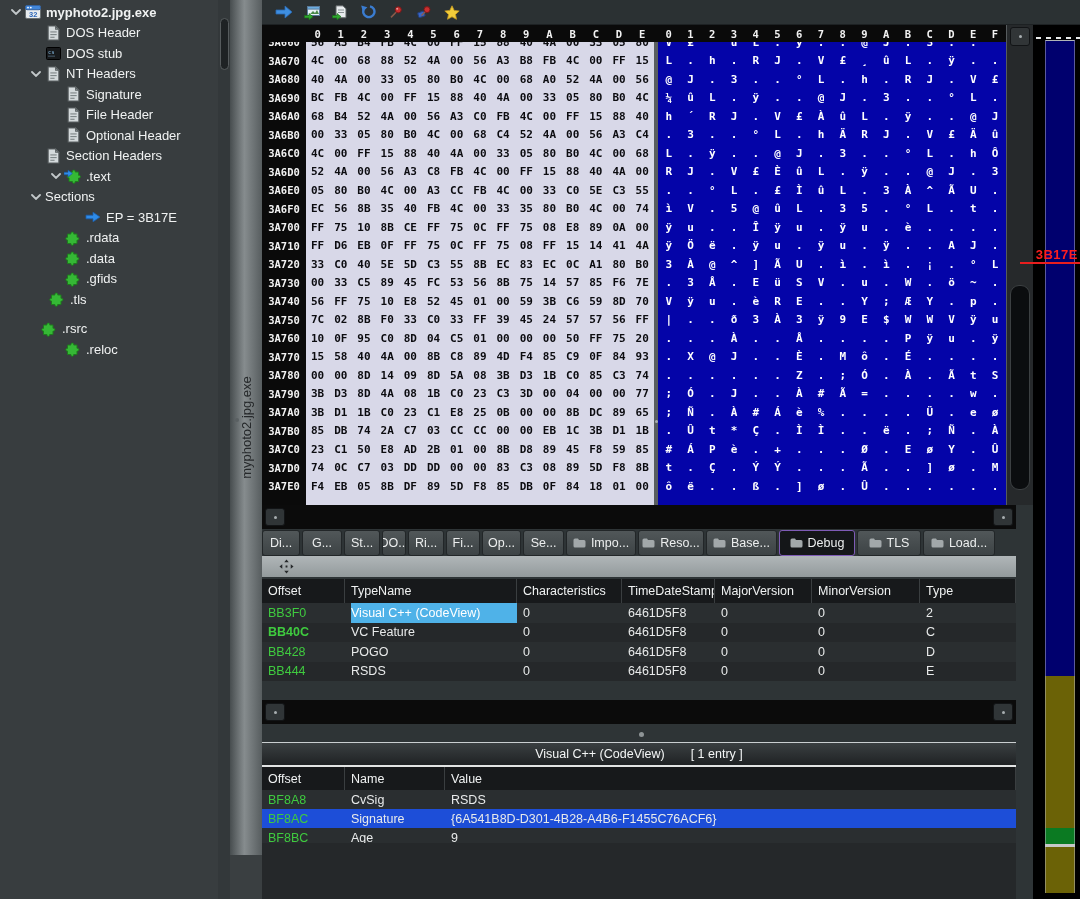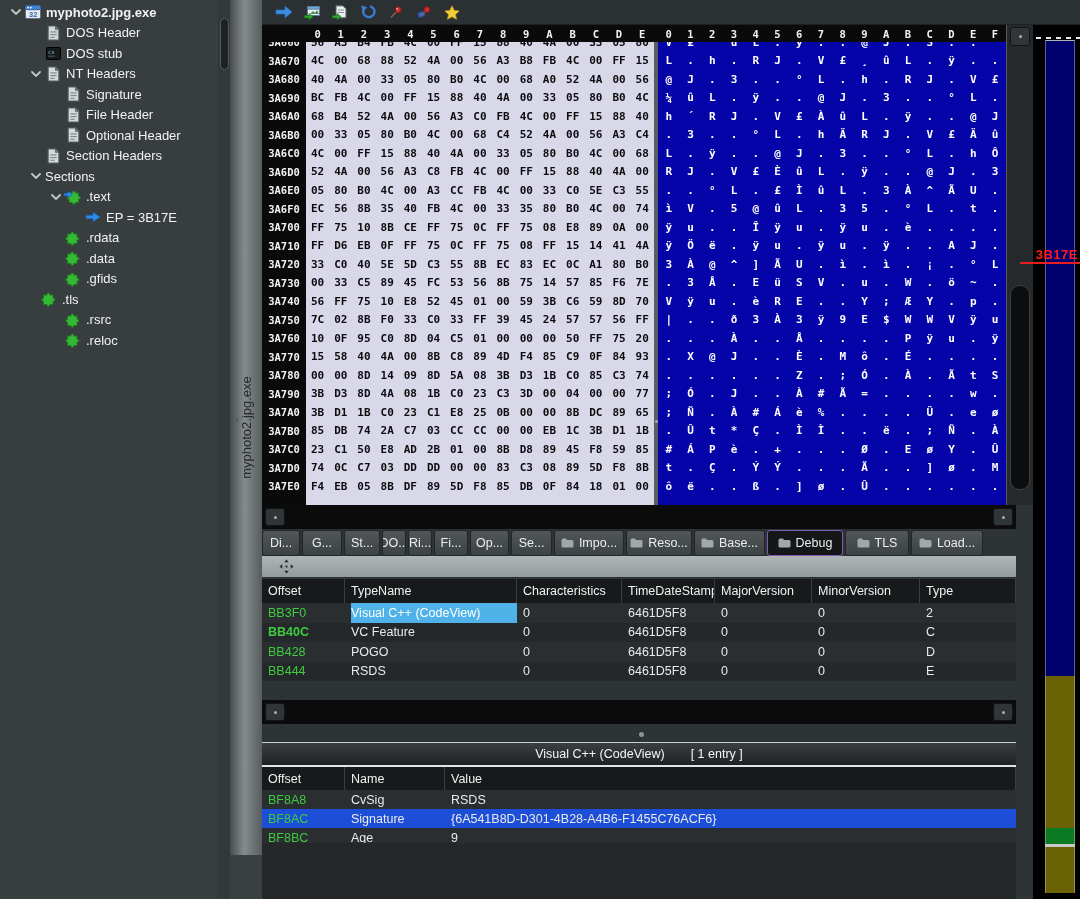--- a/index.html
+++ b/index.html
@@ -223,41 +223,41 @@
           <svg viewBox="0 0 14 15" width="15" height="16">
             <path d="M2,1 h7 l3,3 v10 h-10 z" fill="#d4dadc" stroke="#5a6062"></path>
             <path d="M9,1 l3,3 h-3 z" fill="#9aa2a4" stroke="#5a6062"></path>
             <line x1="4" y1="6.5" x2="10" y2="6.5" stroke="#7a8284"></line>
             <line x1="4" y1="9" x2="10" y2="9" stroke="#7a8284"></line>
             <line x1="4" y1="11.5" x2="8" y2="11.5" stroke="#7a8284"></line>
           </svg>
         </span>
         <span class="tlabel">Section Headers</span>
       </div>
+      <div class="tree-row" style="padding-left: 48px;">
+        <span class="chev">
+          <svg viewBox="0 0 10 6" width="10" height="6">
+            <path d="M1,1 L5,5 L9,1" fill="none" stroke="#c2c8ca" stroke-width="1.8" stroke-linecap="round"></path>
+          </svg>
+        </span>
+        <span class="ticon">
+          <svg viewBox="0 0 18 16" width="18" height="16">
+            <path transform="translate(2.5,0)" d="M2.5,4 h3.4 c-0.5,-2.6 3.3,-2.6 2.8,0 h3.3 v3.3 c2.6,-0.5 2.6,3.3 0,2.8 v3.4 h-3.3 c0.5,2.4 -3.3,2.4 -2.8,0 h-3.4 v-3.5 c-2.3,0.5 -2.3,-3.1 0,-2.6 z" fill="#35b835" stroke="#1e7a1e"></path>
+            <path d="M0,4.2 h4 v-2.2 l4.4,3.5 -4.4,3.5 v-2.2 h-4 z" fill="#2e8be8" stroke="#14529e" stroke-width="0.6"></path>
+          </svg>
+        </span>
+        <span class="tlabel">.text</span>
+      </div>
       <div class="tree-row" style="padding-left: 28px;">
         <span class="chev">
           <svg viewBox="0 0 10 6" width="10" height="6">
             <path d="M1,1 L5,5 L9,1" fill="none" stroke="#c2c8ca" stroke-width="1.8" stroke-linecap="round"></path>
           </svg>
         </span>
         <span class="tlabel">Sections</span>
-      </div>
-      <div class="tree-row" style="padding-left: 48px;">
-        <span class="chev">
-          <svg viewBox="0 0 10 6" width="10" height="6">
-            <path d="M1,1 L5,5 L9,1" fill="none" stroke="#c2c8ca" stroke-width="1.8" stroke-linecap="round"></path>
-          </svg>
-        </span>
-        <span class="ticon">
-          <svg viewBox="0 0 18 16" width="18" height="16">
-            <path transform="translate(2.5,0)" d="M2.5,4 h3.4 c-0.5,-2.6 3.3,-2.6 2.8,0 h3.3 v3.3 c2.6,-0.5 2.6,3.3 0,2.8 v3.4 h-3.3 c0.5,2.4 -3.3,2.4 -2.8,0 h-3.4 v-3.5 c-2.3,0.5 -2.3,-3.1 0,-2.6 z" fill="#35b835" stroke="#1e7a1e"></path>
-            <path d="M0,4.2 h4 v-2.2 l4.4,3.5 -4.4,3.5 v-2.2 h-4 z" fill="#2e8be8" stroke="#14529e" stroke-width="0.6"></path>
-          </svg>
-        </span>
-        <span class="tlabel">.text</span>
       </div>
       <div class="tree-row" style="padding-left: 68px;">
         <span class="chev"></span>
         <span class="ticon">
           <svg viewBox="0 0 16 12" width="16" height="12">
             <path d="M1,4.2 h7 v-3 l7,4.8 -7,4.8 v-3 h-7 z" fill="#2e8be8" stroke="#1a5fae" stroke-width="0.8"></path>
           </svg>
         </span>
         <span class="tlabel">EP = 3B17E</span>
       </div>
@@ -281,30 +281,30 @@
       </div>
       <div class="tree-row" style="padding-left: 48px;">
         <span class="chev"></span>
         <span class="ticon">
           <svg viewBox="0 0 16 16" width="16" height="16">
             <path d="M2.5,4 h3.4 c-0.5,-2.6 3.3,-2.6 2.8,0 h3.3 v3.3 c2.6,-0.5 2.6,3.3 0,2.8 v3.4 h-3.3 c0.5,2.4 -3.3,2.4 -2.8,0 h-3.4 v-3.5 c-2.3,0.5 -2.3,-3.1 0,-2.6 z" fill="#35b835" stroke="#1e7a1e"></path>
           </svg>
         </span>
         <span class="tlabel">.gfids</span>
       </div>
-      <div class="tree-row" style="padding-left: 24px;">
+      <div class="tree-row" style="padding-left: 32px;">
         <span class="chev"></span>
         <span class="ticon">
           <svg viewBox="0 0 16 16" width="16" height="16">
             <path d="M2.5,4 h3.4 c-0.5,-2.6 3.3,-2.6 2.8,0 h3.3 v3.3 c2.6,-0.5 2.6,3.3 0,2.8 v3.4 h-3.3 c0.5,2.4 -3.3,2.4 -2.8,0 h-3.4 v-3.5 c-2.3,0.5 -2.3,-3.1 0,-2.6 z" fill="#35b835" stroke="#1e7a1e"></path>
           </svg>
         </span>
         <span class="tlabel">.tls</span>
       </div>
-      <div class="tree-row" style="padding-left: 48px;">
+      <div class="tree-row" style="padding-left: 24px; margin-top: 9px;">
         <span class="chev"></span>
         <span class="ticon">
           <svg viewBox="0 0 16 16" width="16" height="16">
             <path d="M2.5,4 h3.4 c-0.5,-2.6 3.3,-2.6 2.8,0 h3.3 v3.3 c2.6,-0.5 2.6,3.3 0,2.8 v3.4 h-3.3 c0.5,2.4 -3.3,2.4 -2.8,0 h-3.4 v-3.5 c-2.3,0.5 -2.3,-3.1 0,-2.6 z" fill="#35b835" stroke="#1e7a1e"></path>
           </svg>
         </span>
         <span class="tlabel">.rsrc</span>
       </div>
       <div class="tree-row" style="padding-left: 48px;">
         <span class="chev"></span>
@@ -1318,21 +1318,21 @@
       </div>
       <div class="tab" style="width: 40px;">
         <span>G...</span>
       </div>
       <div class="tab" style="width: 36px;">
         <span>St...</span>
       </div>
       <div class="tab" style="width: 24px;">
         <span>DO...</span>
       </div>
-      <div class="tab" style="width: 24px; align-items: center;">
+      <div class="tab" style="width: 36px; align-items: center;">
         <span>Ri...</span>
       </div>
       <div class="tab" style="width: 34px;">
         <span>Fi...</span>
       </div>
       <div class="tab" style="width: 39px;">
         <span>Op...</span>
       </div>
       <div class="tab" style="width: 41px;">
         <span>Se...</span>

